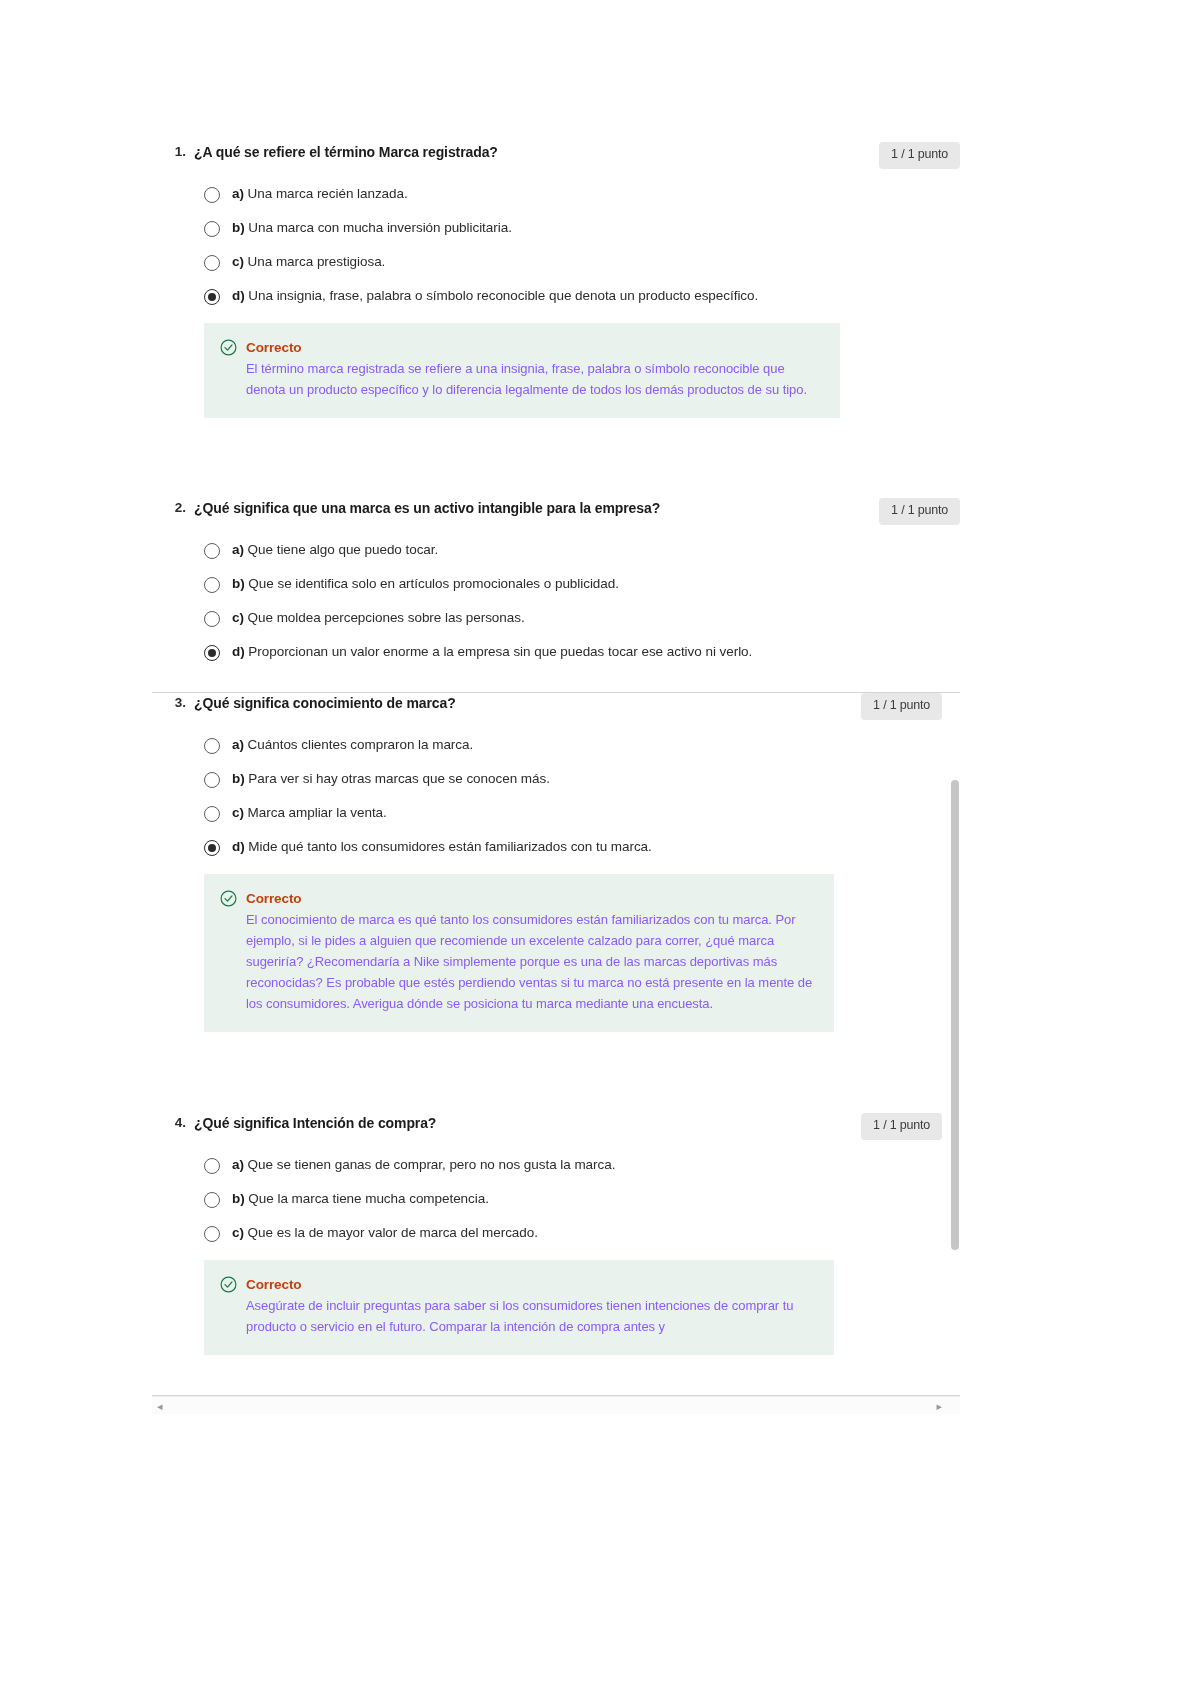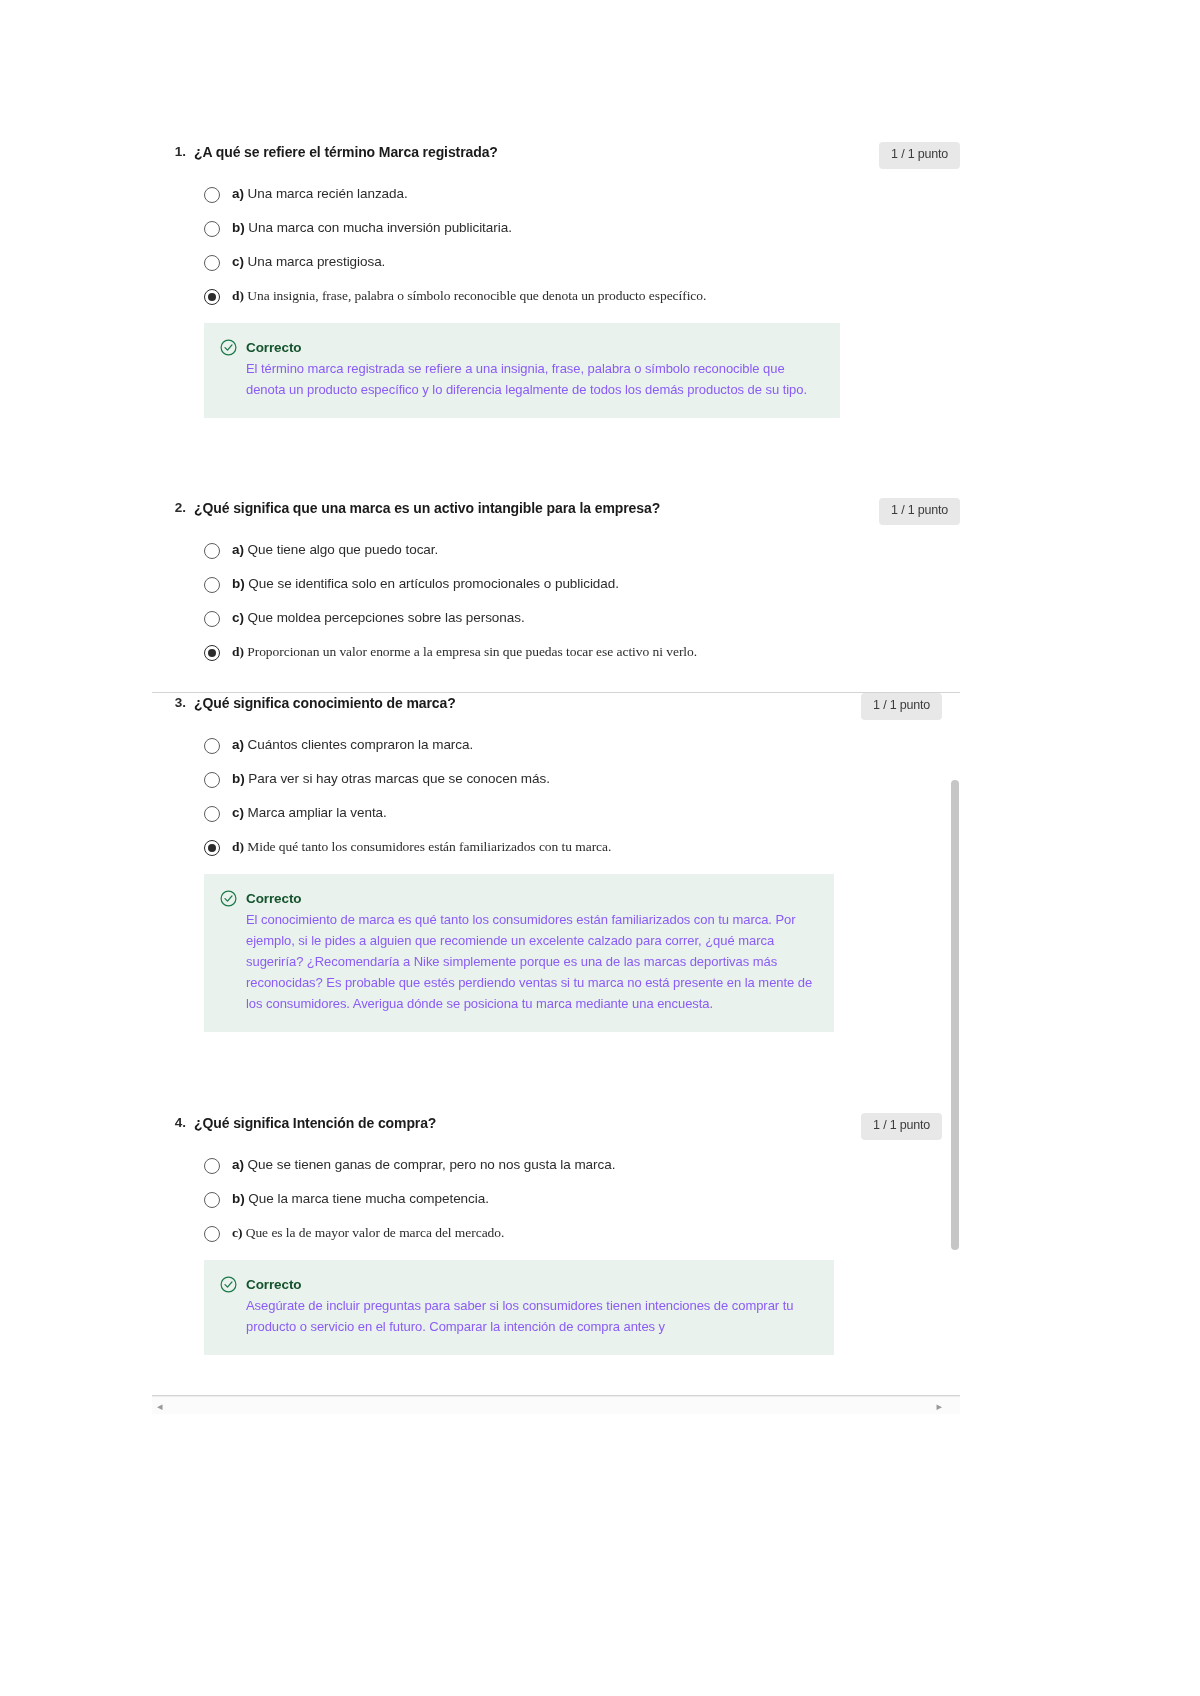--- a/index.html
+++ b/index.html
@@ -68,21 +68,21 @@
 
   .options {
     margin-top: 16px;
     padding-left: 36px;
   }
   .option {
     display: flex;
     align-items: flex-end;
     margin-bottom: 16px;
   }
-  .option:last-child { margin-bottom: 0; font-family: Liberation Serif, serif; }
+  .option:last-child { margin-bottom: 0; }
 
   .radio {
     flex: 0 0 16px;
     width: 16px;
     height: 16px;
     border: 1.4px solid #5e5e5e;
     border-radius: 50%;
     margin-top: 1px;
     margin-right: 12px;
     box-sizing: border-box;
@@ -132,21 +132,21 @@
     width: 17px;
     height: 17px;
     flex: 0 0 17px;
     margin-right: 9px;
     position: relative;
   }
   .check-icon svg { display: block; }
   .fb-title {
     font-size: 13.5px;
     font-weight: 700;
-    color: #14532d;
+    color: #c2410c;
     letter-spacing: -0.1px;
   }
   .fb-body {
     font-size: 13px;
     line-height: 21px;
     color: #8b5cf6;
     padding-left: 26px;
     letter-spacing: -0.05px;
   }
 

